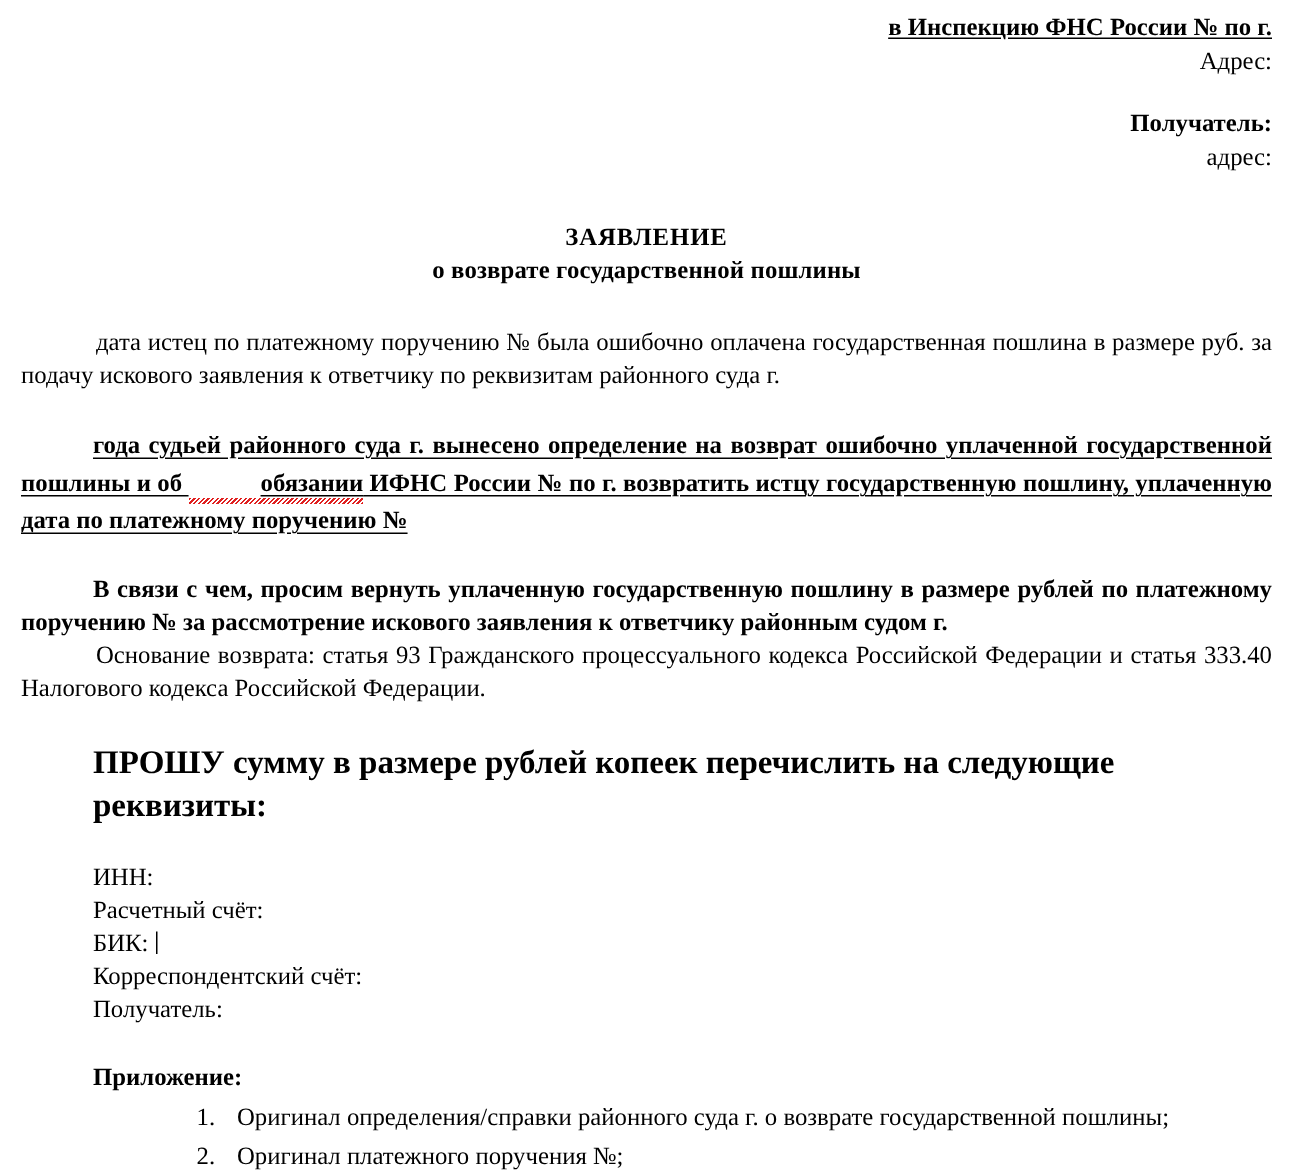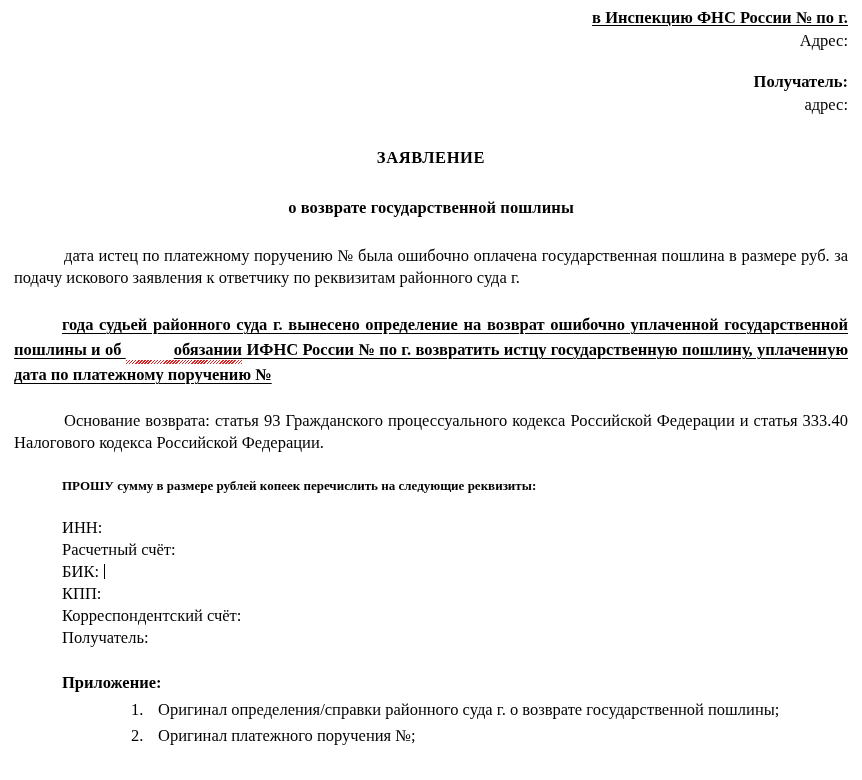--- a/index.html
+++ b/index.html
@@ -51,21 +51,20 @@
     margin-top: 30px;
     font-weight: bold;
     font-size: 16.5px;
     line-height: 1.34;
   }
   .title-main {
     letter-spacing: 0.6px;
   }
   .title-sub {
     letter-spacing: 0.1px;
-    margin-top: 28px;
   }
 
   
   .body-block {
     margin-top: 26px;
     font-size: 16.5px;
     line-height: 1.33;
     font-family: Liberation Serif, serif;
   }
   p.para {
@@ -123,21 +122,21 @@
     font-size: 16.5px;
     line-height: 1.33;
   }
 
   
   .proshu {
     margin: 0;
     font-weight: bold;
     text-indent: 0;
     padding-left: 48px;
-    font-size: 13px;
+    font-size: 22px;
     line-height: 1.33;
   }
 
   
   .requisites {
     padding-left: 48px;
     font-size: 16.5px;
     line-height: 1.335;
   }
   .requisites div {
@@ -199,34 +198,34 @@
     <p class="para">дата истец по платежному поручению № была ошибочно оплачена государственная пошлина в размере руб. за подачу искового заявления к ответчику по реквизитам районного суда г.</p>
 
     <div class="gap-para"></div>
 
     <p class="para-underline">
       <span class="u">года судьей районного суда г. вынесено определение на возврат ошибочно уплаченной государственной пошлины и об </span><span class="u spellerr">обязании</span><span class="u"> ИФНС России № по г. возвратить истцу государственную пошлину, уплаченную дата по платежному поручению №</span>
     </p>
 
     <div class="gap-para"></div>
 
+    <p class="para-bold">В связи с чем, просим вернуть уплаченную государственную пошлину в размере рублей по платежному поручению № за рассмотрение искового заявления к ответчику районным судом г.</p>
 
     <p class="para">Основание возврата: статья 93 Гражданского процессуального кодекса Российской Федерации и статья 333.40 Налогового кодекса Российской Федерации.</p>
 
     <div class="gap-para"></div>
 
     <p class="proshu">ПРОШУ сумму в размере рублей копеек перечислить на следующие реквизиты:</p>
 
     <div class="gap-para"></div>
 
     <div class="requisites">
       <div>ИНН:</div>
       <div>Расчетный счёт:</div>
       <div><span>БИК:</span><span class="caret"></span></div>
-      <div>КПП:</div>
       <div>Корреспондентский счёт:</div>
       <div>Получатель:</div>
     </div>
 
     <div class="gap-para"></div>
 
     <p class="appendix-title">Приложение:</p>
 
     <ol class="appendix-list">
       <li>

